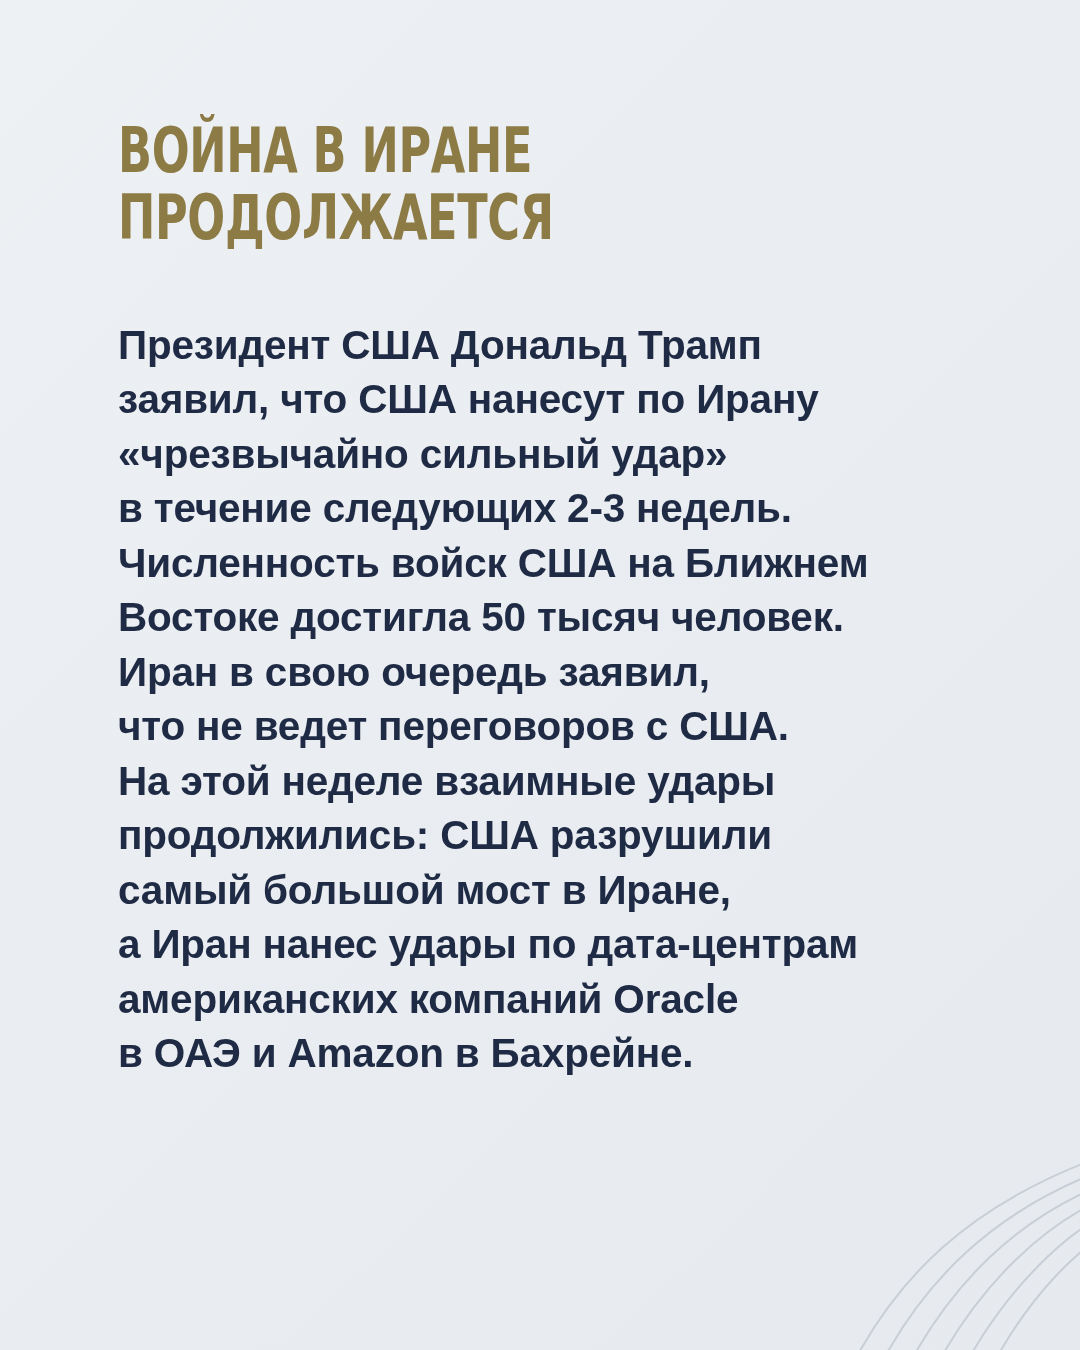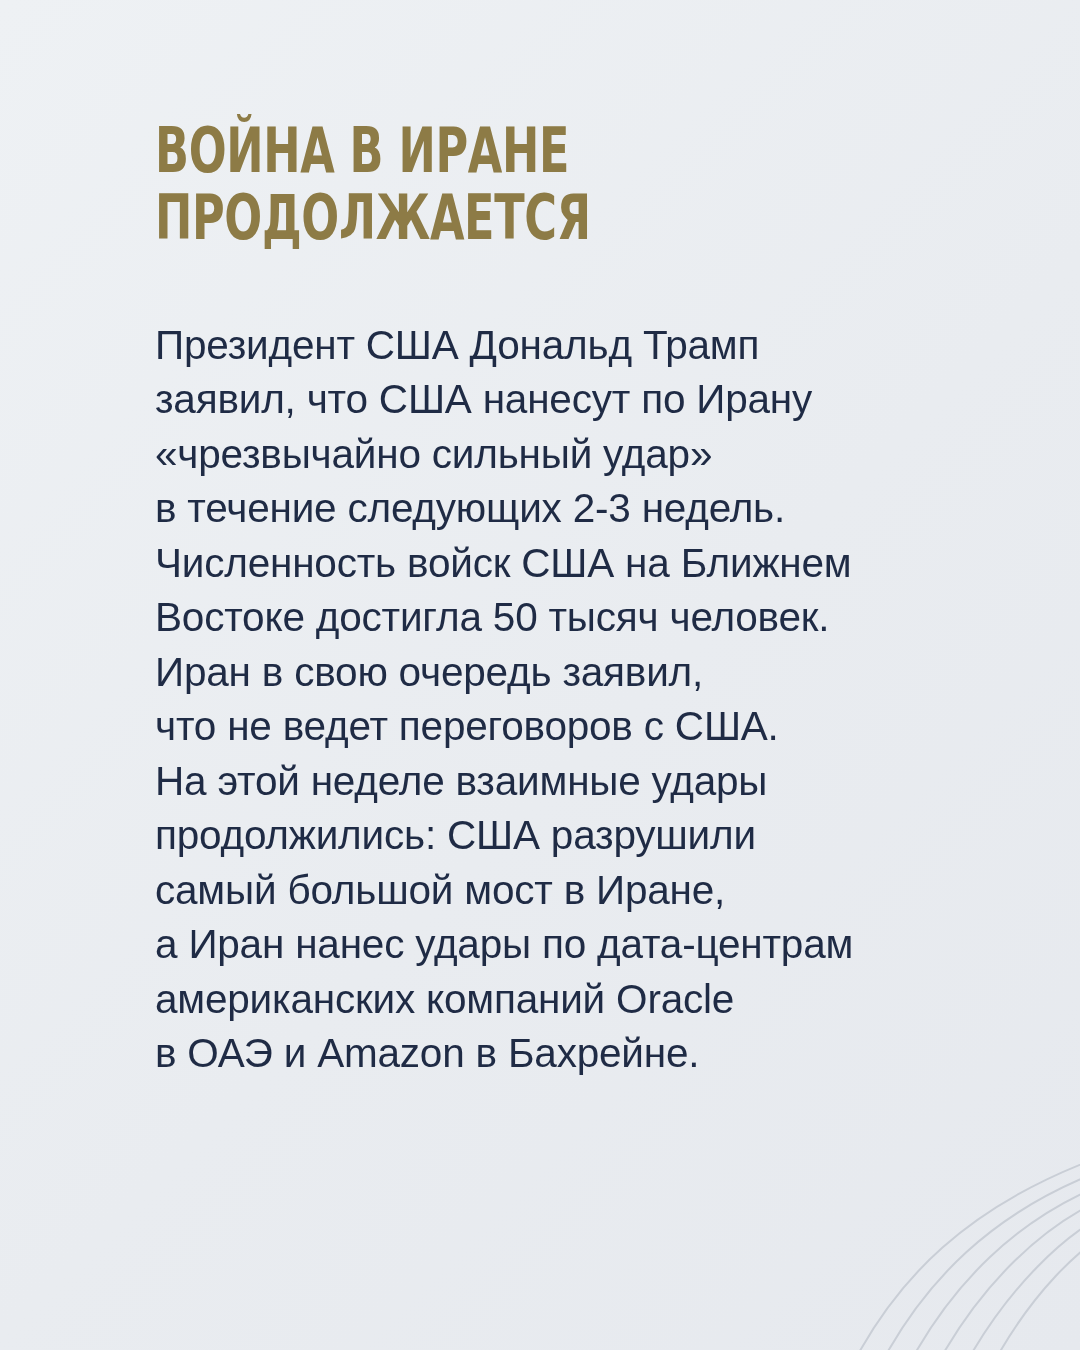--- a/index.html
+++ b/index.html
@@ -35,21 +35,20 @@
     display: block;
     width: 100%;
     height: 100%;
   }
 
   .content {
     position: absolute;
     left: 118px;
     top: 118px;
     right: 90px;
-    margin-left: 37px;
   }
 
   .headline {
     font-family: "DejaVu Sans", sans-serif;
     font-weight: 700;
     color: #8d7b46;
     font-size: 62px;
     line-height: 1.08;
     letter-spacing: -0.5px;
     text-transform: uppercase;
@@ -59,21 +58,21 @@
     margin: 0 0 66px 0;
     width: 1200px;
   }
 
   .body-text {
     font-family: "Liberation Sans", sans-serif;
     color: #1f2b45;
     font-size: 40.5px;
     line-height: 1.345;
     letter-spacing: -0.2px;
-    font-weight: 400;
+    font-weight: 700;
     white-space: pre-line;
     max-width: 860px;
     margin: 0;
   }
 </style>
 </head>
 <body>
 
 <div class="slide">
 

